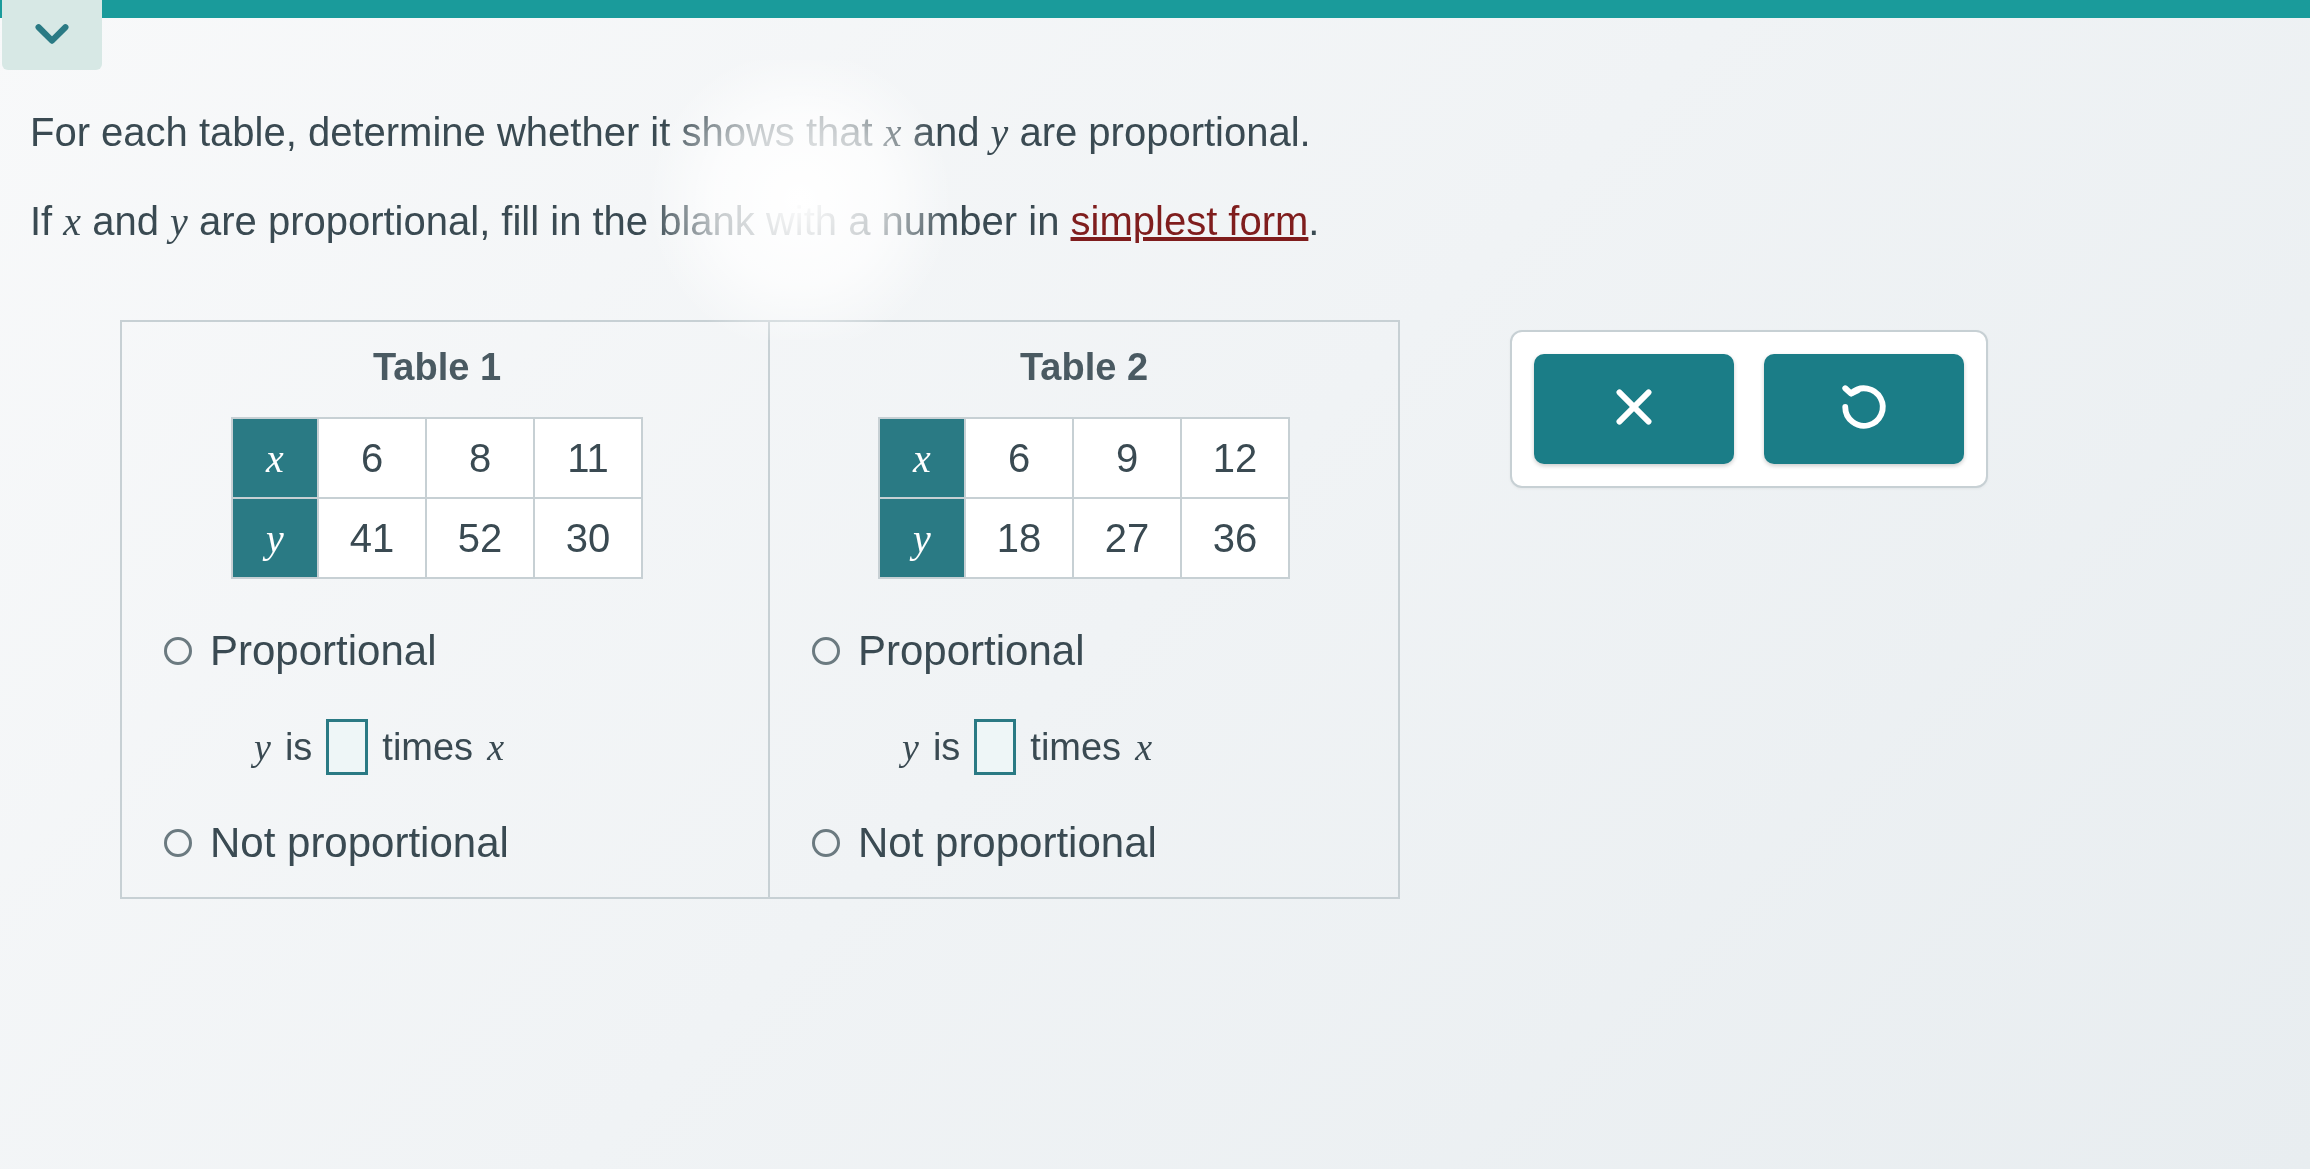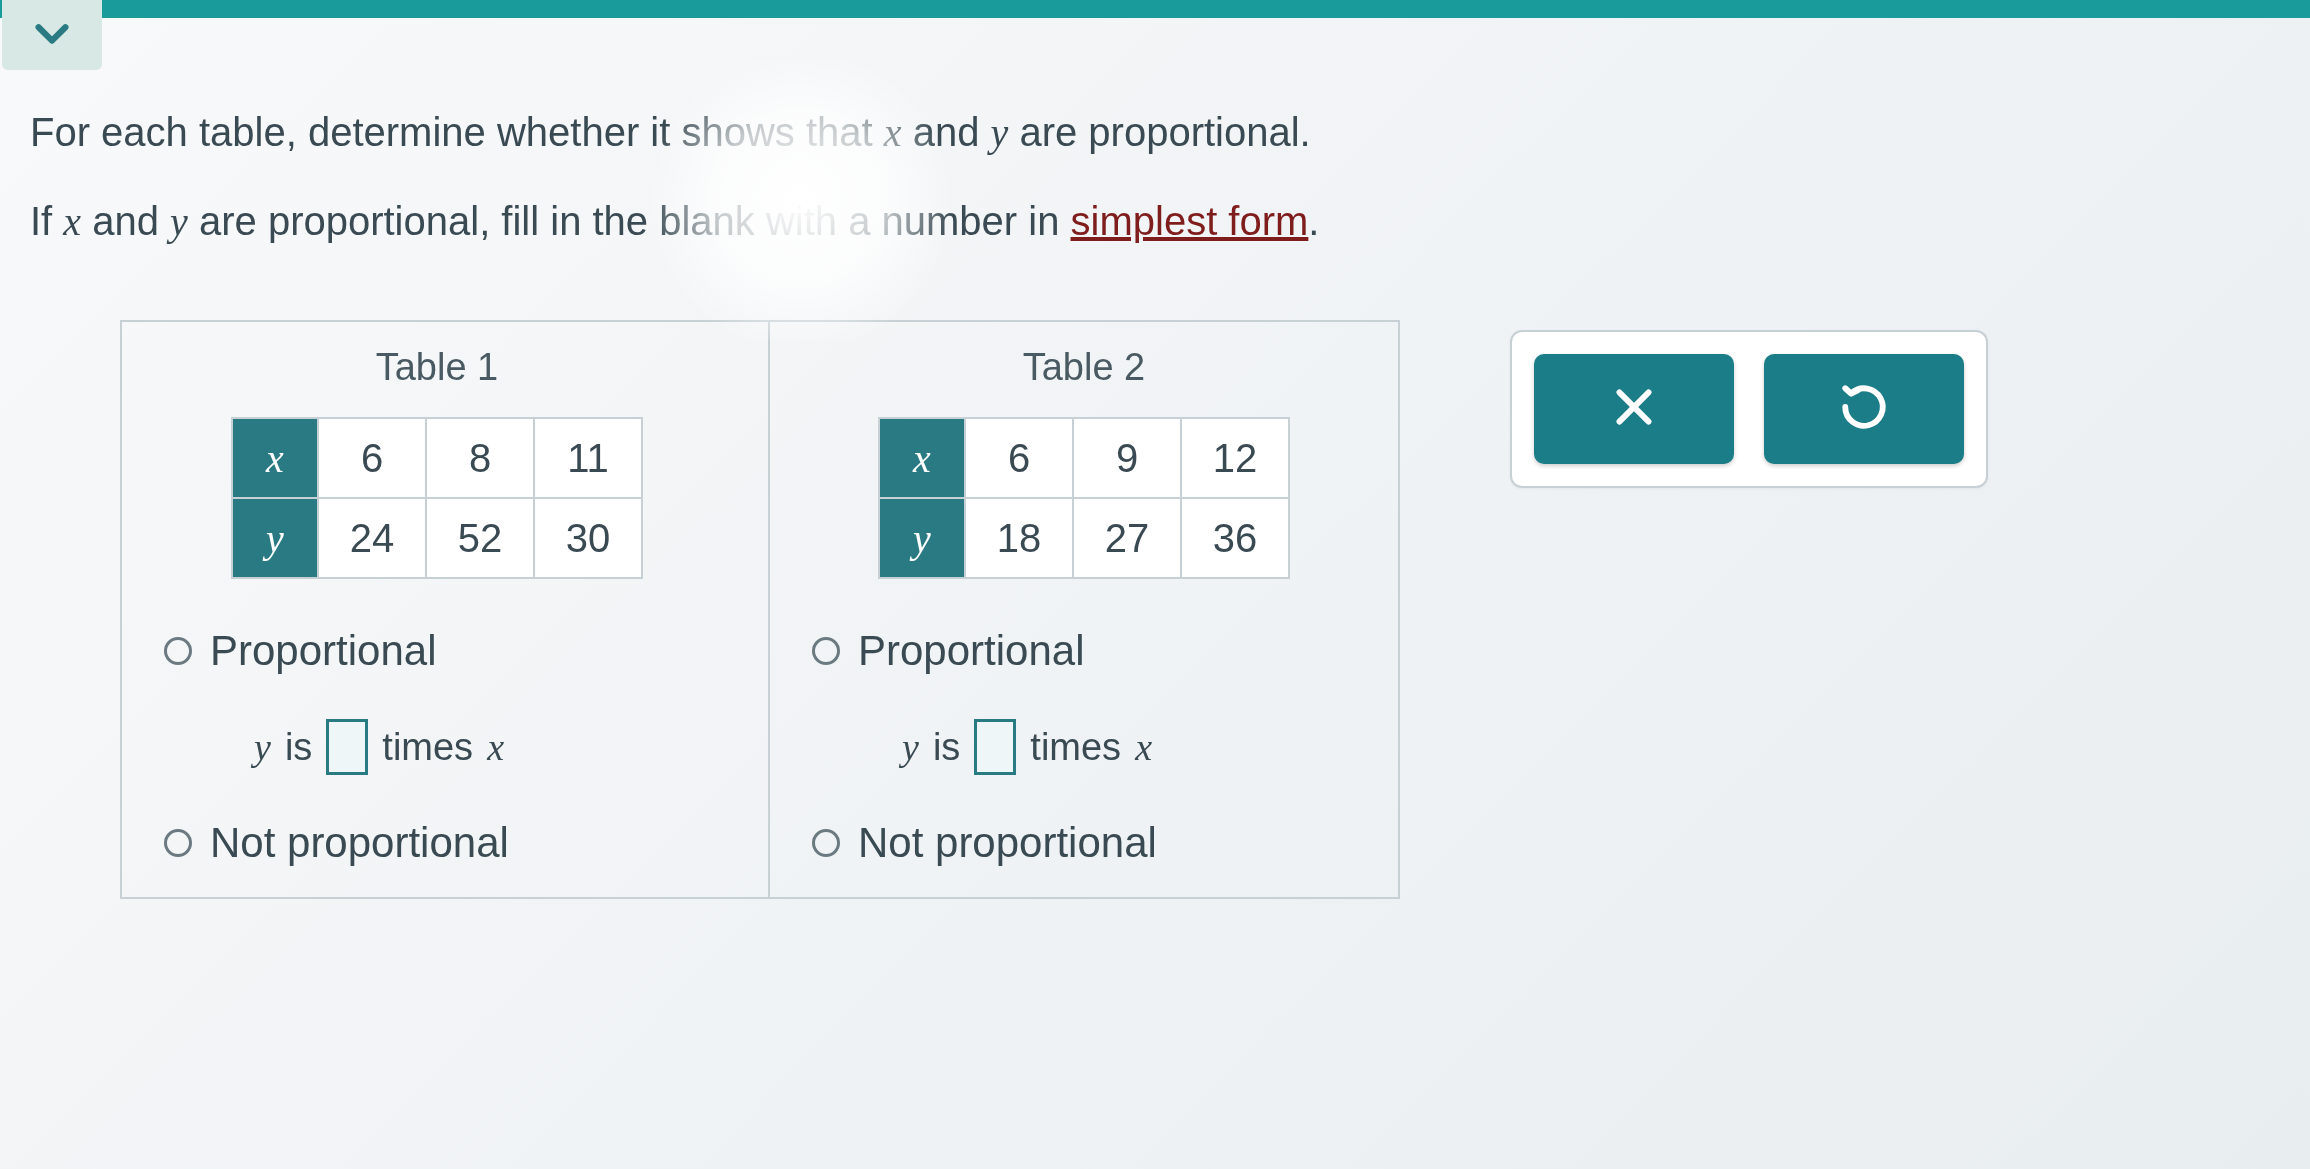--- a/index.html
+++ b/index.html
@@ -58,21 +58,21 @@
     padding: 24px 36px 30px 36px;
     display: flex;
     flex-direction: column;
     align-items: center;
   }
   .table-panel + .table-panel { border-left: 2px solid #c7d0d4; margin-left: 16px; }
   .table-title {
     font-size: 38px;
     color: #4a5a62;
     margin-bottom: 28px;
-    font-weight: 400;
+    font-weight: 700;
   }
   table.data {
     border-collapse: collapse;
     margin-bottom: 48px;
   }
   table.data td, table.data th {
     border: 2px solid #c7d0d4;
     width: 108px;
     height: 80px;
     text-align: center;
@@ -186,21 +186,21 @@
         <table class="data">
           <tbody>
               <tr>
             <th class="hdr">x</th>
             <td>6</td>
             <td>8</td>
             <td>11</td>
           </tr>
           <tr>
             <th class="hdr">y</th>
-            <td>24</td>
+            <td>41</td>
             <td>52</td>
             <td>30</td>
           </tr>
         </tbody>
           </table>
         <div class="options">
           <div class="opt-row">
             <span class="radio"></span>
             <span>Proportional</span>
           </div>

